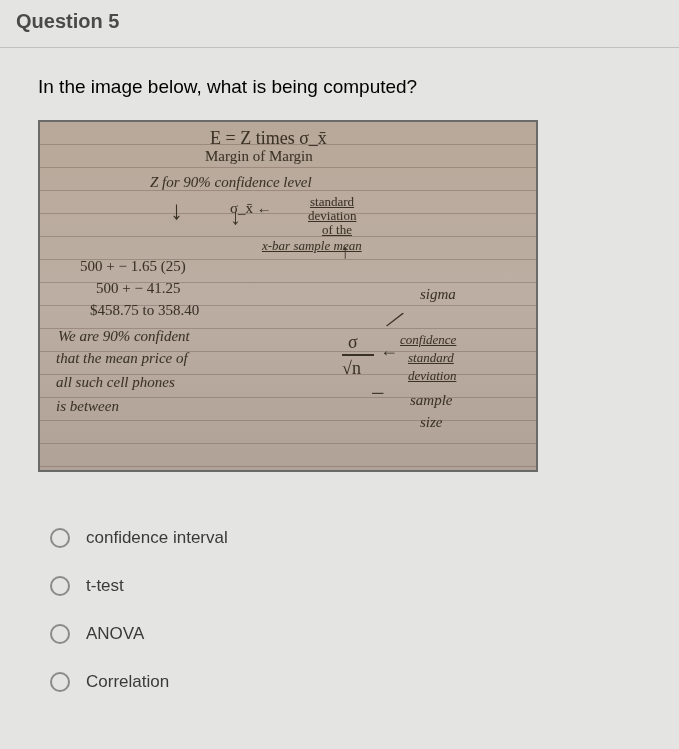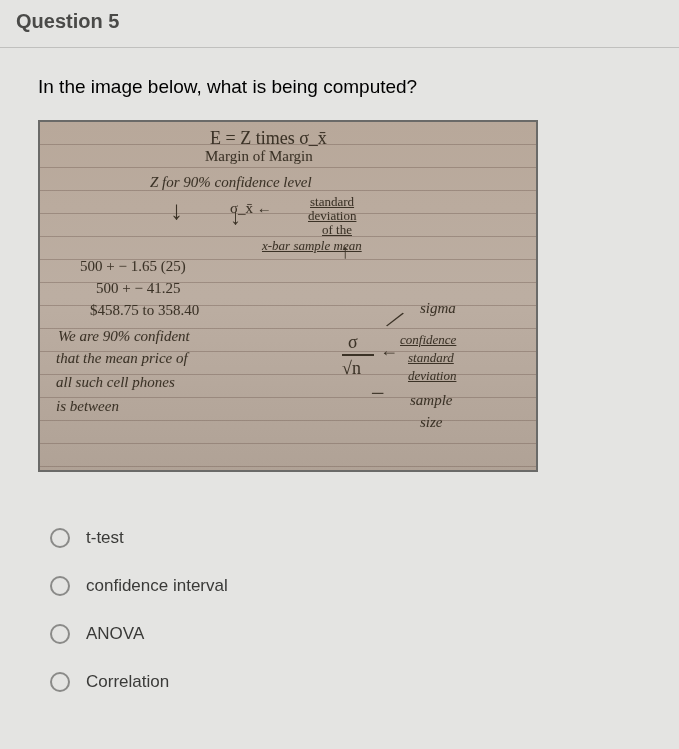--- a/index.html
+++ b/index.html
@@ -111,44 +111,44 @@
     <span class="arrow" style="top:118px;left:300px;font-size:20px">↑</span>
 
     <div class="hw" style="top:136px;left:40px">500 + − 1.65 (25)</div>
     <div class="hw" style="top:158px;left:56px">500 + − 41.25</div>
     <div class="hw" style="top:180px;left:50px">$458.75 to 358.40</div>
     <div class="hw it" style="top:206px;left:18px">We are 90% confident</div>
     <div class="hw it" style="top:228px;left:16px">that the mean price of</div>
     <div class="hw it" style="top:252px;left:16px">all such cell phones</div>
     <div class="hw it" style="top:276px;left:16px">is between</div>
 
-    <div class="hw it" style="top:178px;left:380px">sigma</div>
+    <div class="hw it" style="top:164px;left:380px">sigma</div>
     <span class="arrow" style="top:188px;left:350px;font-size:16px;transform:rotate(25deg)">╱</span>
     <div class="hw it sm" style="top:210px;left:360px">confidence</div>
     <div class="hw it sm" style="top:228px;left:368px">standard</div>
     <div class="hw it sm" style="top:246px;left:368px">deviation</div>
     <span class="arrow" style="top:218px;left:340px;font-size:18px">←</span>
 
     <div class="hw bg" style="top:210px;left:308px">σ</div>
     <div style="position:absolute;top:232px;left:302px;width:32px;border-top:2px solid #3b3226"></div>
     <div class="hw bg" style="top:236px;left:302px">√n</div>
 
     <span class="arrow" style="top:262px;left:332px;font-size:16px">─</span>
     <div class="hw it" style="top:270px;left:370px">sample</div>
     <div class="hw it" style="top:292px;left:380px">size</div>
   </div>
 
   <div class="options">
     <div class="option">
       <div class="radio"></div>
-      <div class="option-label">t-test</div>
+      <div class="option-label">confidence interval</div>
     </div>
     <div class="option">
       <div class="radio"></div>
-      <div class="option-label">confidence interval</div>
+      <div class="option-label">t-test</div>
     </div>
     <div class="option">
       <div class="radio"></div>
       <div class="option-label">ANOVA</div>
     </div>
     <div class="option">
       <div class="radio"></div>
       <div class="option-label">Correlation</div>
     </div>
   </div>

